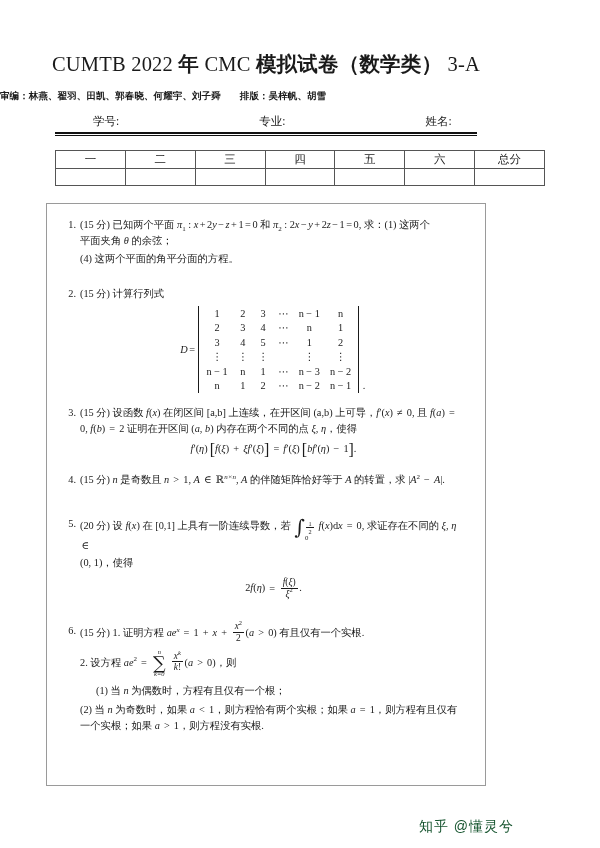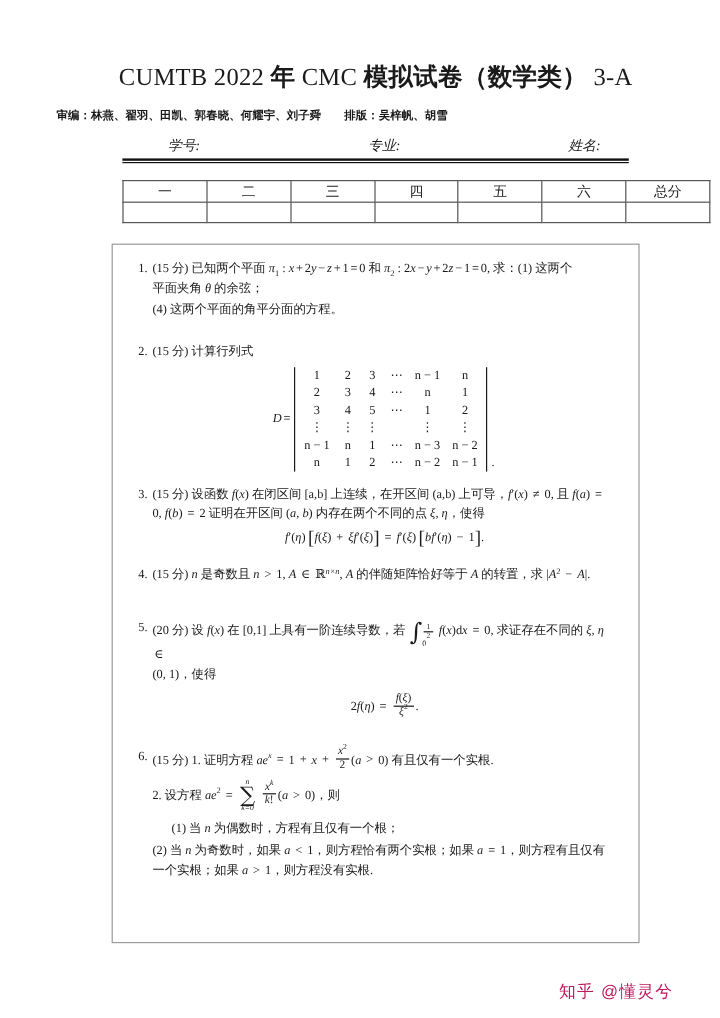--- a/index.html
+++ b/index.html
@@ -15,21 +15,20 @@
     color: #1a1a1a;
     overflow: hidden;
   }
 
   .page {
     position: absolute;
     left: 0; top: 0;
     width: 532px;
     height: 848px;
     background: #fff;
-    padding-left: 47px;
   }
 
   
   .title {
     text-align: center;
     font-size: 20.5px;
     letter-spacing: 0.2px;
     margin: 0;
     padding-top: 50px;
     font-weight: normal;
@@ -50,21 +49,21 @@
   
   .infoline-wrap {
     margin: 11px 55px 0 55px;
     position: relative;
   }
   .infoline {
     display: flex;
     font-size: 11.5px;
     padding: 0 0 3px 0;
   }
-  .infoline .slot { white-space: nowrap; font-style: italic; }
+  .infoline .slot { white-space: nowrap; }
   .slot-id    { margin-left: 38px; }
   .slot-major { margin-left: 140px; }
   .slot-name  { margin-left: 140px; }
 
   .rule-thick {
     border-bottom: 2.2px solid #111;
     width: 100%;
   }
   .rule-thin {
     border-bottom: 0.7px solid #111;
@@ -221,21 +220,21 @@
     position: relative;
     top: -0.02em;
   }
 
   
   .watermark {
     position: absolute;
     right: 18px;
     bottom: 12px;
     font-size: 14px;
-    color: #be185d;
+    color: #14532d;
     letter-spacing: 1px;
     font-family: "Liberation Sans", sans-serif;
     white-space: nowrap;
   }
 </style>
 </head>
 <body>
 
 <div class="page">
 

